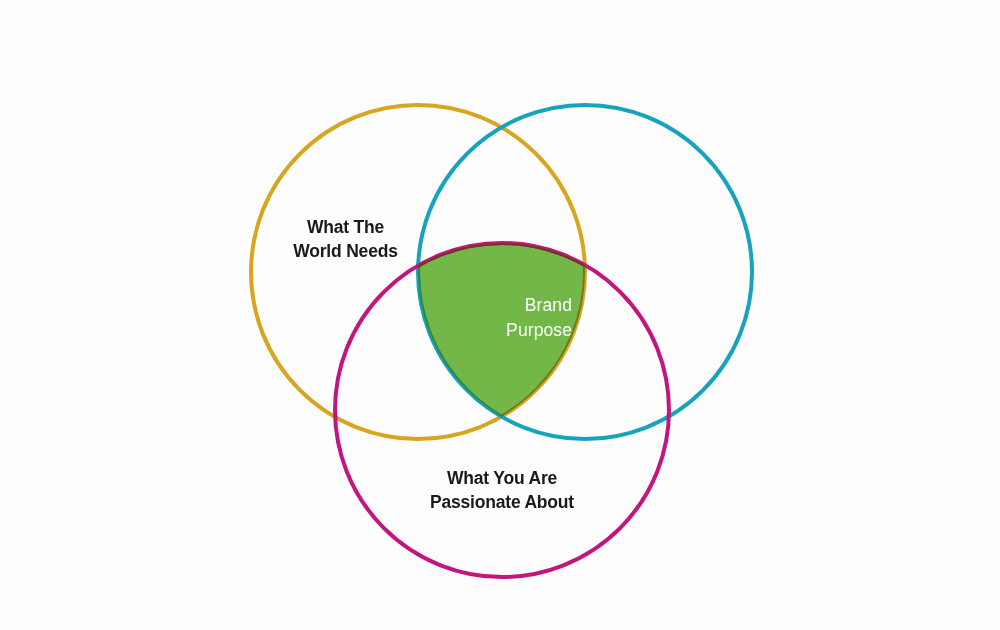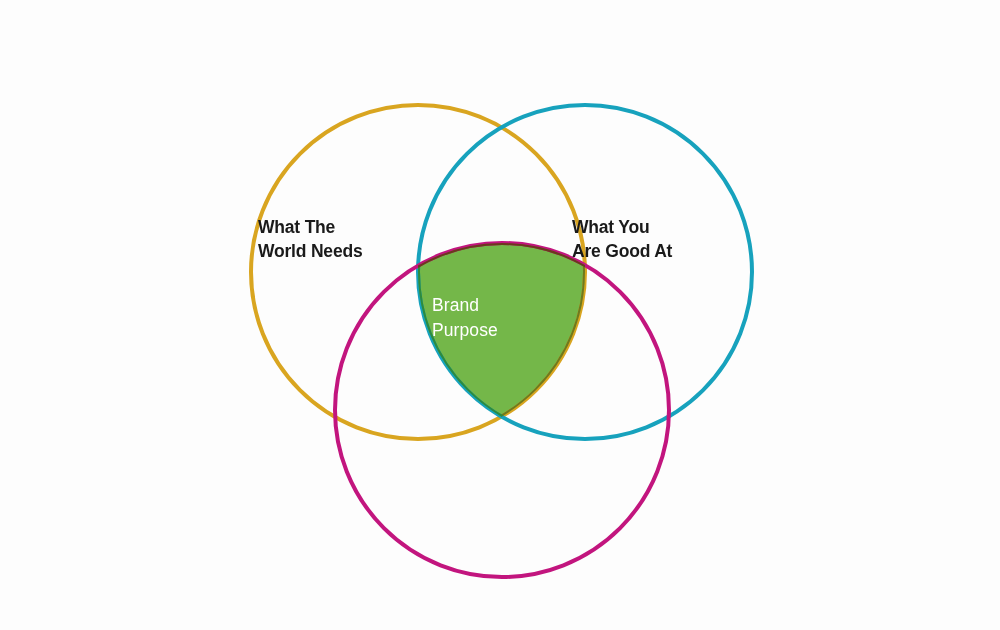--- a/index.html
+++ b/index.html
@@ -36,21 +36,21 @@
     left: 0;
     top: 0;
     width: 1000px;
     height: 630px;
   }
   .venn-svg {
     display: block;
   }
   .circle-label {
     position: absolute;
-    text-align: left;
+    text-align: center;
     font-size: 17.5px;
     font-weight: bold;
     line-height: 1.35;
     color: #1a1a1a;
     letter-spacing: -0.2px;
     white-space: pre-line;
   }
   .label-world {
     left: 258px;
     top: 216px;
@@ -64,21 +64,21 @@
   .label-passion {
     left: 382px;
     top: 467px;
     width: 240px;
   }
   .center-label {
     position: absolute;
     left: 432px;
     top: 293px;
     width: 140px;
-    text-align: left;
+    text-align: right;
     font-size: 17.5px;
     font-weight: normal;
     line-height: 1.4;
     color: #ffffff;
     letter-spacing: 0.1px;
     white-space: pre-line;
   }
 </style>
 </head>
 <body>
@@ -125,20 +125,20 @@
         <circle cx="418" cy="272" r="167" fill="none" stroke="#6E7A1E" stroke-width="4"></circle>
         <circle cx="585" cy="272" r="167" fill="none" stroke="#2E8B3C" stroke-width="4"></circle>
         <circle cx="502" cy="410" r="167" fill="none" stroke="#6B3A1E" stroke-width="4"></circle>
       </g>
     </svg>
   </div>
 
   <div class="circle-label label-world">What The
 World Needs</div>
 
-  <div class="circle-label label-good">What You
-Are Good At</div>
 
+  <div class="circle-label label-passion">What You Are
+Passionate About</div>
 
   <div class="center-label">Brand
 Purpose</div>
 
 </div>
 
 </body></html>

